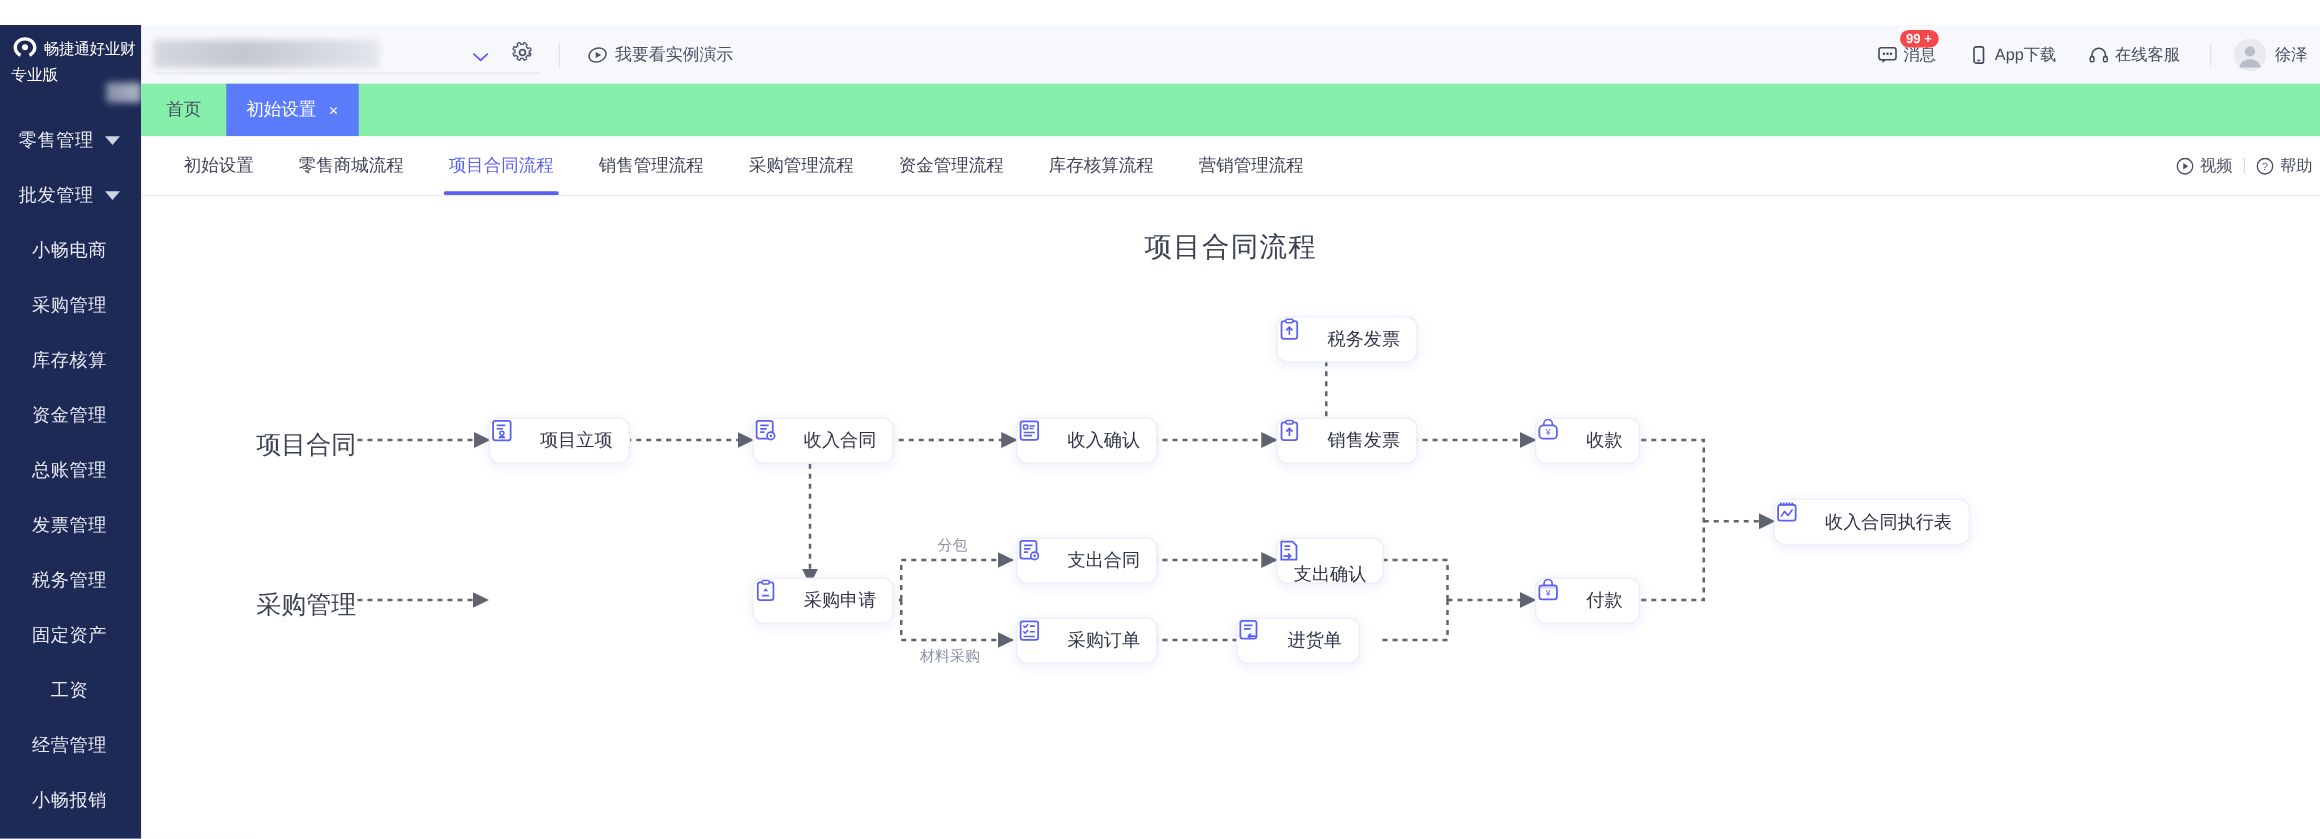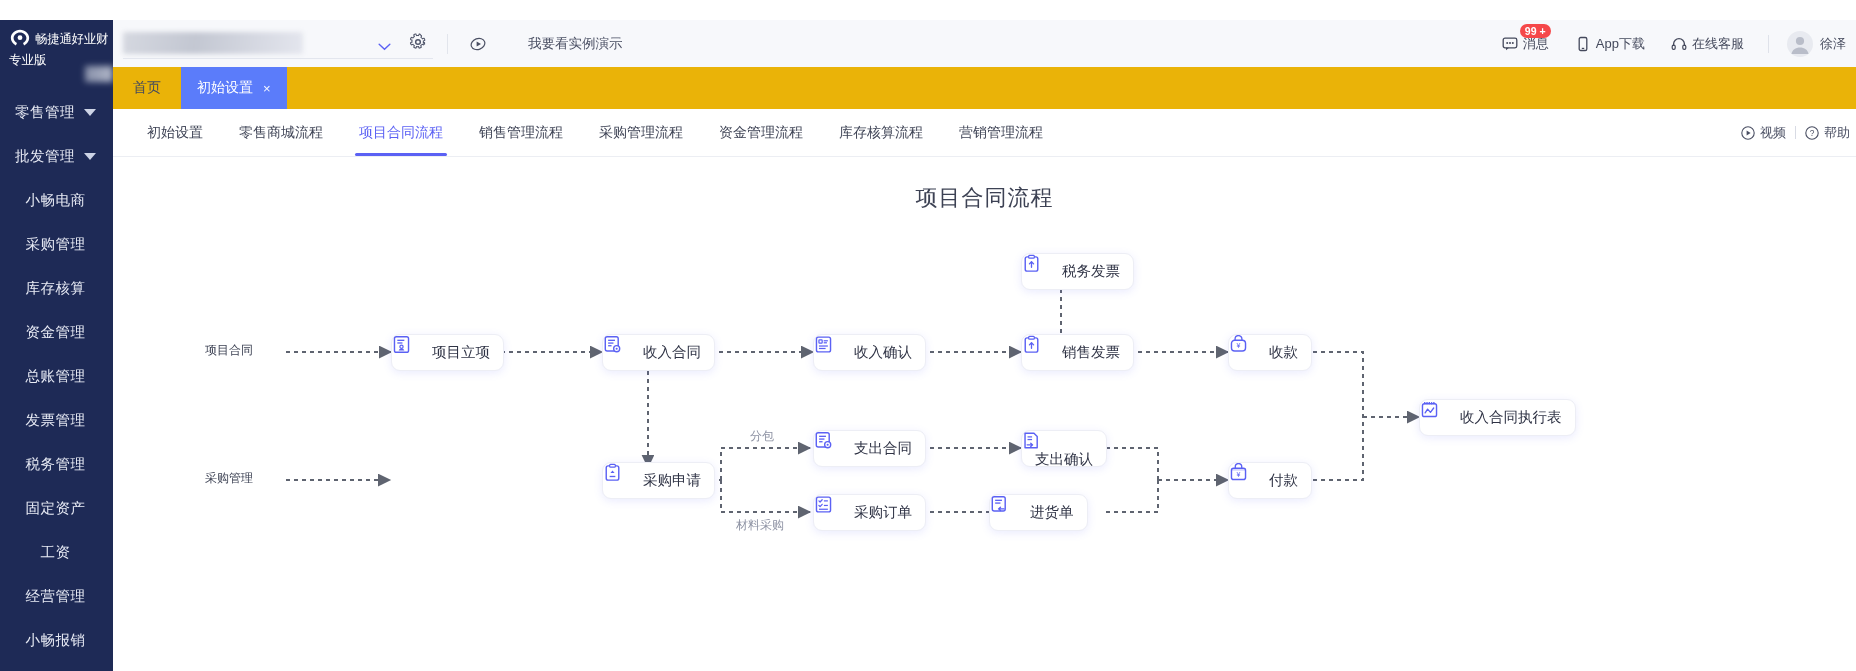--- a/index.html
+++ b/index.html
@@ -37,38 +37,38 @@
   .search-zone{ position:relative; width:310px; height:47px; margin-left:10px; }
   .search-blur{ position:absolute; left:0; top:12px; width:180px; height:22px;
     background:linear-gradient(100deg,#d5d8e0 0%,#c3c7d2 40%,#e4e6ee 100%);
     filter:blur(2.5px); border-radius:2px; }
   .search-underline{ position:absolute; left:0; bottom:8px; width:310px; height:1px;
     background:#e3e6ee; }
   .chev-down{ position:absolute; right:42px; top:17px; width:13px; height:8px; }
   .gear{ position:absolute; right:6px; top:13px; width:18px; height:18px; cursor:pointer;}
   .vdiv{ width:1px; height:20px; background:#e2e5ec; margin:0 22px 0 14px; }
   .demo-link{ display:flex; align-items:center; color:#4a4f63; font-size:13.5px;
-              cursor:pointer;gap:36px; }
+              cursor:pointer; }
   .demo-link .ic{ width:16px; height:16px; margin-right:6px; }
 
   .header-right{ margin-left:auto; display:flex; align-items:center; padding-right:10px;}
   .hr-item{ display:flex; align-items:center; color:#44495c; font-size:13px;
             margin-left:26px; position:relative; cursor:pointer; }
   .hr-item .ic{ width:16px; height:16px; margin-right:5px; }
   .badge{ position:absolute; left:18px; top:-11px; background:#f5484a; color:#fff;
     font-size:10.5px; border-radius:9px; padding:1px 5px 1px 5px; line-height:12px;
     white-space:nowrap; font-weight:bold; }
   .hr-sep{ width:1px; height:18px; background:#dfe2ea; margin-left:24px; }
   .avatar{ width:26px; height:26px; border-radius:50%; background:#e8eaf0;
     margin-left:18px; display:flex; align-items:center; justify-content:center; }
   .uname{ font-size:13px; color:#44495c; margin-left:7px; }
 
   
   .tabbar{ position:absolute; left:113px; top:67px; width:1743px; height:42px;
-           background:#eab308; display:flex; align-items:flex-end; }
+           background:#86efac; display:flex; align-items:flex-end; }
   .tab{ height:42px; padding:0 16px; display:flex; align-items:center; font-size:14px;
         color:#444a5e; cursor:pointer; }
   .tab.home{ padding:0 20px; }
   .tab.active{ background:#5b7cfa; color:#fff; }
   .tab .x{ margin-left:10px; font-size:13px; opacity:.95; }
 
   
   .panel{ position:absolute; left:113px; top:109px; width:1743px; height:562px;
           background:#fff; }
 
@@ -92,21 +92,21 @@
   
   .canvas{ position:absolute; left:0; top:120px; width:1743px; height:442px; }
   .canvas svg{ position:absolute; left:0; top:0; }
 
   .node{ position:absolute; height:37px; background:#fff; border:1px solid #edeef5;
          border-radius:9px; display:flex; align-items:center; padding:0 13px;
          box-shadow:0 2px 9px rgba(92,97,244,.13); white-space:nowrap; }
   .node .nic{ width:19px; height:19px; margin-right:8px; flex:0 0 19px; }
   .node .ntx{ font-size:14.5px; color:#2f3345; }
 
-  .rowlabel{ position:absolute; font-size:12px; color:#3d4254; }
+  .rowlabel{ position:absolute; font-size:20px; color:#3d4254; }
   .edgelabel{ position:absolute; font-size:12px; color:#8d92a3; }
 </style>
 </head>
 <body>
 
 <div id="app">
 
   <div class="top-gap"></div>
 
   <div class="sidebar">

